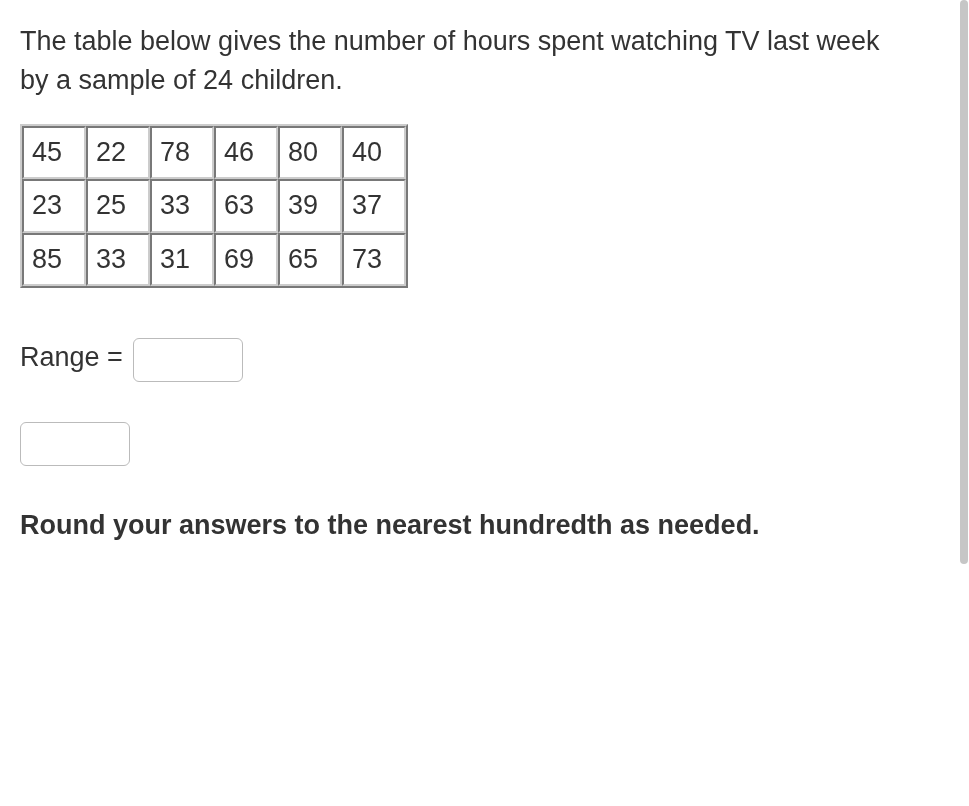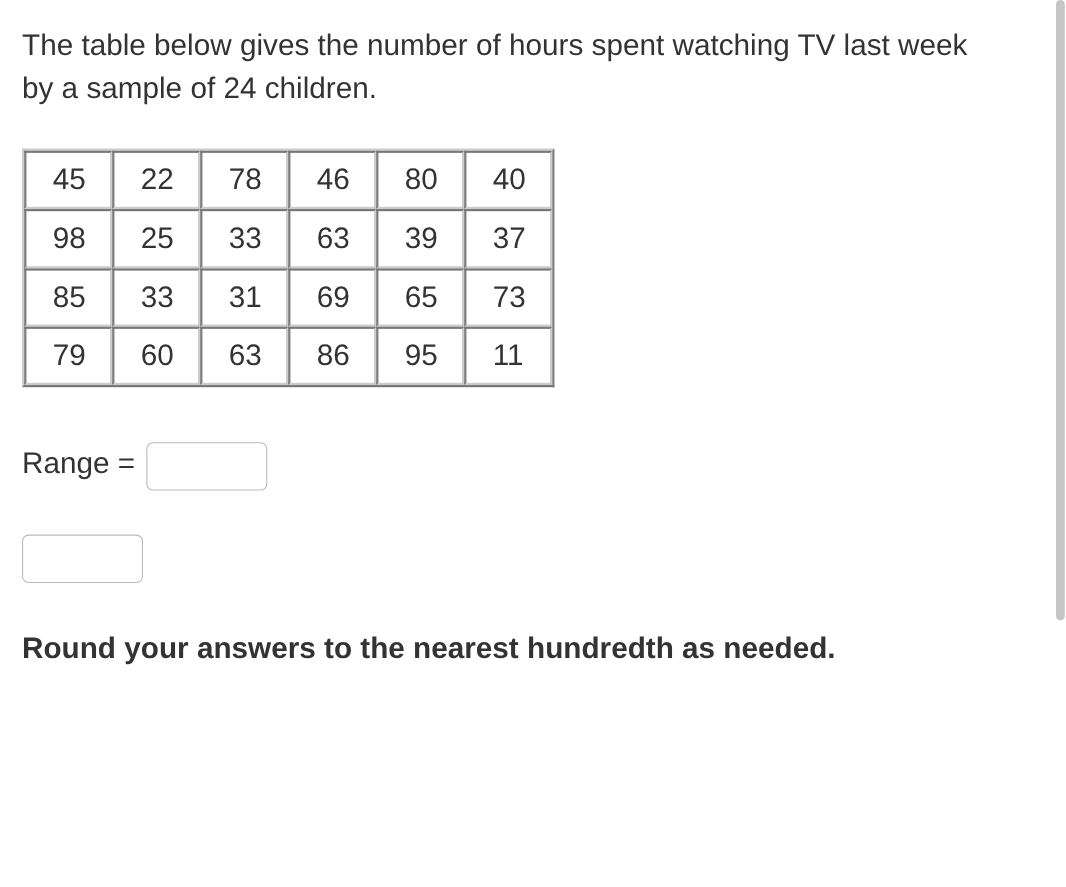--- a/index.html
+++ b/index.html
@@ -14,31 +14,31 @@
     position: relative;
   }
   .content {
     padding: 22px 20px 20px 20px;
     font-size: 27px;
     line-height: 1.45;
     width: 930px;
     box-sizing: border-box;
   }
   .prompt-text {
-    margin-bottom: 35px;
+    margin-bottom: 24px;
   }
   table.data-table {
     border-collapse: separate;
     border-spacing: 0;
     border: 2px outset #ccc;
     margin-bottom: 50px;
   }
   table.data-table td {
     border: 2px inset #ccc;
-    padding: 5px 10px 5px 24px;
+    padding: 5px 10px 5px 8px;
     font-size: 27px;
     text-align: left;
     min-width: 42px;
   }
   .answer-row {
     display: flex;
     align-items: flex-start;
     margin-bottom: 40px;
     gap: 10px;
   }
@@ -87,42 +87,34 @@
     <tbody>
         <tr>
       <td>45</td>
       <td>22</td>
       <td>78</td>
       <td>46</td>
       <td>80</td>
       <td>40</td>
     </tr>
     <tr>
-      <td>98</td>
+      <td>23</td>
       <td>25</td>
       <td>33</td>
       <td>63</td>
       <td>39</td>
       <td>37</td>
     </tr>
     <tr>
       <td>85</td>
       <td>33</td>
       <td>31</td>
       <td>69</td>
       <td>65</td>
       <td>73</td>
-    </tr>
-    <tr>
-      <td>79</td>
-      <td>60</td>
-      <td>63</td>
-      <td>86</td>
-      <td>95</td>
-      <td>11</td>
     </tr>
   </tbody>
     </table>
 
   <div class="answer-row">
     <span>Range =</span>
     <input type="text" value="" style="">
   </div>
 
   <div class="answer-row">

